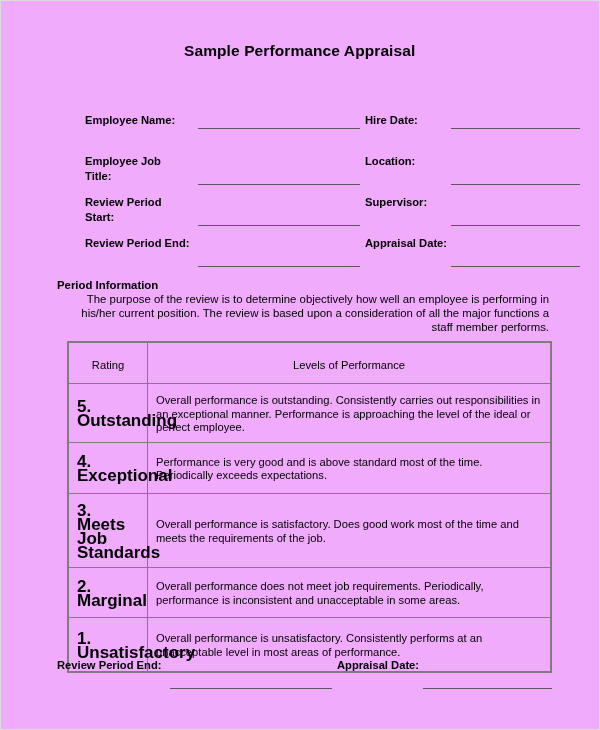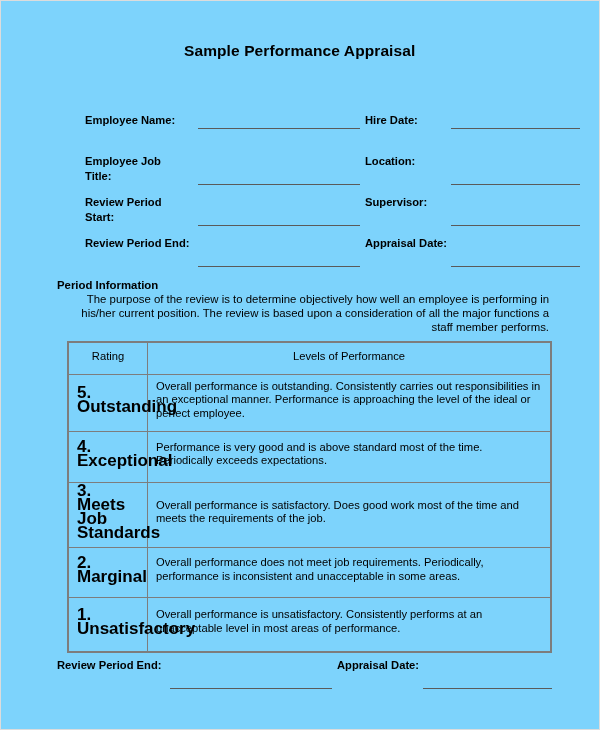--- a/index.html
+++ b/index.html
@@ -10,21 +10,21 @@
   }
   body {
     font-family: "Liberation Sans", sans-serif;
     color: #000000;
   }
   .page {
     position: relative;
     width: 600px;
     height: 730px;
     box-sizing: border-box;
-    background: #7dd3fc;
+    background: #f0abfc;
     border: 1px solid #dcdcdc;
     overflow: hidden;
   }
 
   
   .doc-title {
     position: absolute;
     left: 183px;
     top: 41px;
     font-size: 15.5px;
@@ -106,21 +106,21 @@
   .ratings > tbody > tr > td,
   .ratings > tbody > tr > th {
     border: 1px solid #7d7d7d;
   }
   .ratings {
     outline: 2px solid #7d7d7d;
     outline-offset: -1px;
   }
   .ratings td, .ratings th {
     vertical-align: middle;
-    padding: 1px 8px 7px 8px;
+    padding: 10px 8px 7px 8px;
   }
   .col-rating { width: 79px; }
 
   .th-rating, .th-levels {
     font-size: 11.2px;
     font-weight: normal;
     text-align: center;
     height: 23px;
     padding-top: 4px;
     padding-bottom: 4px;

